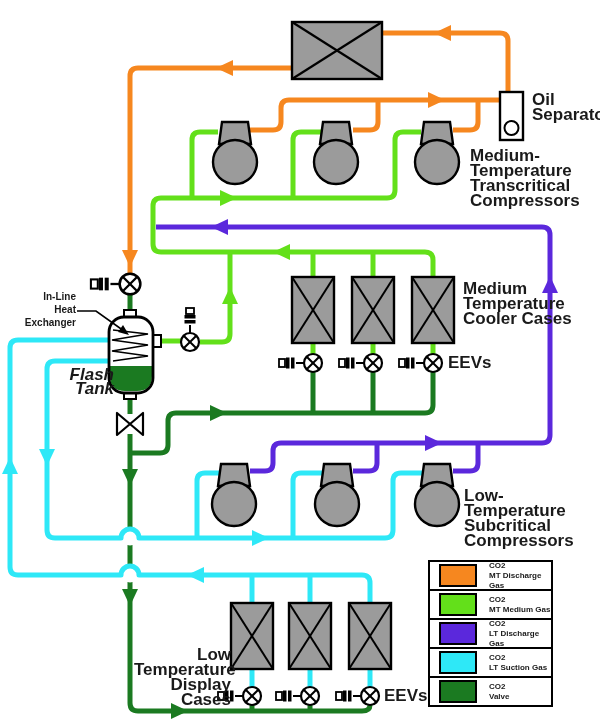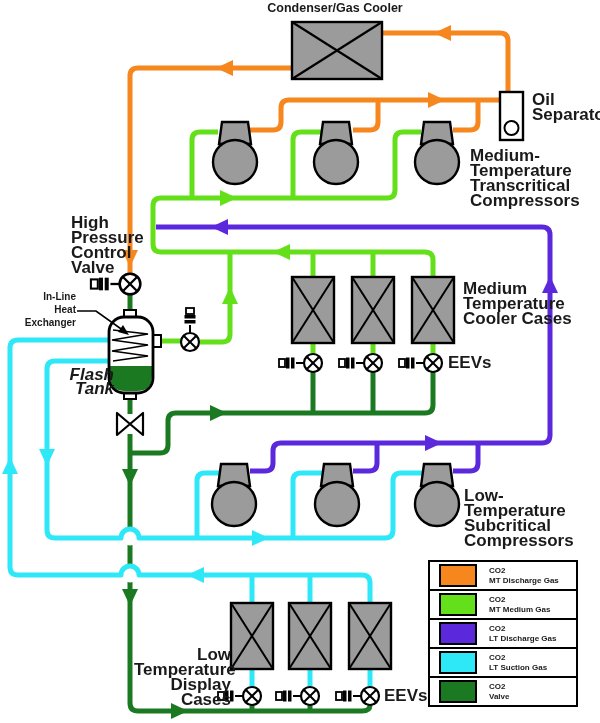--- a/index.html
+++ b/index.html
@@ -18,21 +18,21 @@
   .a-cy{fill:var(--lt-suction);}
   .a-dg{fill:var(--liquid);}
   .comp-fill{fill:var(--component-fill);stroke:#000;stroke-width:2.4;}
   .lbl{position:absolute;font-weight:bold;font-size:17px;line-height:15px;
        white-space:pre-line;}
   .lbl.small{font-size:10px;line-height:13px;}
   .lbl.right{text-align:right;}
   .lbl.center{text-align:center;}
   .lbl.big{font-size:12.5px;}
   
-  #legend{position:absolute;left:428px;top:560px;width:150px;}
+  #legend{position:absolute;left:428px;top:560px;width:125px;}
   .leg-row{box-sizing:border-box;border:2px solid #000;background:#fff;height:31px;
            margin-top:-2px;display:flex;align-items:center;}
   .leg-row:first-child{margin-top:0;}
   .leg-swatch{width:34px;height:19px;border:2px solid #000;margin-left:9px;flex:none;}
   .leg-text{margin-left:12px;font-weight:bold;font-size:8px;line-height:10px;}
 </style>
 </head>
 <body>
 
 <div id="canvas">
@@ -180,30 +180,25 @@
   <use href="#valve-sym" transform="translate(130,284) scale(1.15)"></use>
   <use href="#valve-sym" transform="translate(190,342) rotate(90)"></use>
   <use href="#valve-sym" transform="translate(313,363)"></use>
   <use href="#valve-sym" transform="translate(373,363)"></use>
   <use href="#valve-sym" transform="translate(433,363)"></use>
   <use href="#valve-sym" transform="translate(252,696)"></use>
   <use href="#valve-sym" transform="translate(310,696)"></use>
   <use href="#valve-sym" transform="translate(370,696)"></use>
 </svg>
 
-<div class="lbl big center" style="left:260px;top:1px;width:150px;">Condenser/Gas Cooler</div>
 <div class="lbl" style="left:532px;top:92px;">Oil
 Separator</div>
 <div class="lbl" style="left:470px;top:148px;">Medium-Temperature
 Transcritical
 Compressors</div>
-<div class="lbl" style="left:71px;top:215px;">High
-Pressure
-Control
-Valve</div>
 <div class="lbl small right" style="left:6px;top:290px;width:70px;">In-Line
 Heat
 Exchanger</div>
 <div class="lbl right" style="left:62px;top:368px;width:52px;line-height:14px;font-style:italic;">Flash
 Tank</div>
 <div class="lbl" style="left:463px;top:281px;">Medium
 Temperature
 Cooler Cases</div>
 <div class="lbl" style="left:448px;top:355px;">EEVs</div>
 <div class="lbl" style="left:464px;top:488px;">Low-Temperature

